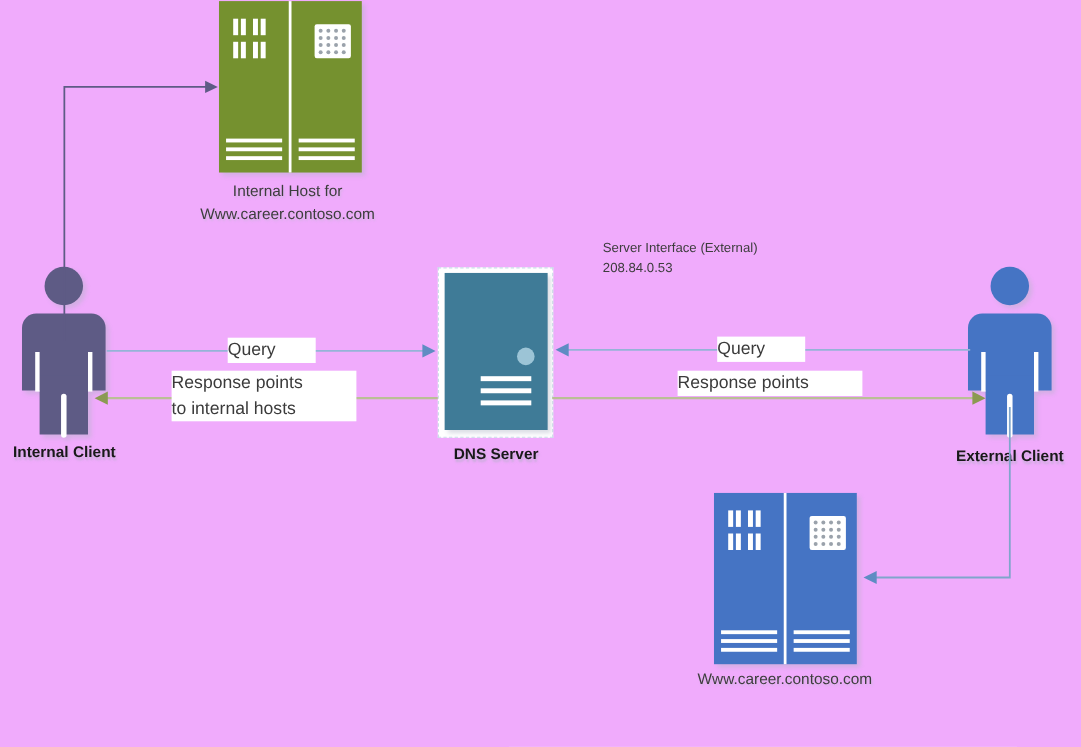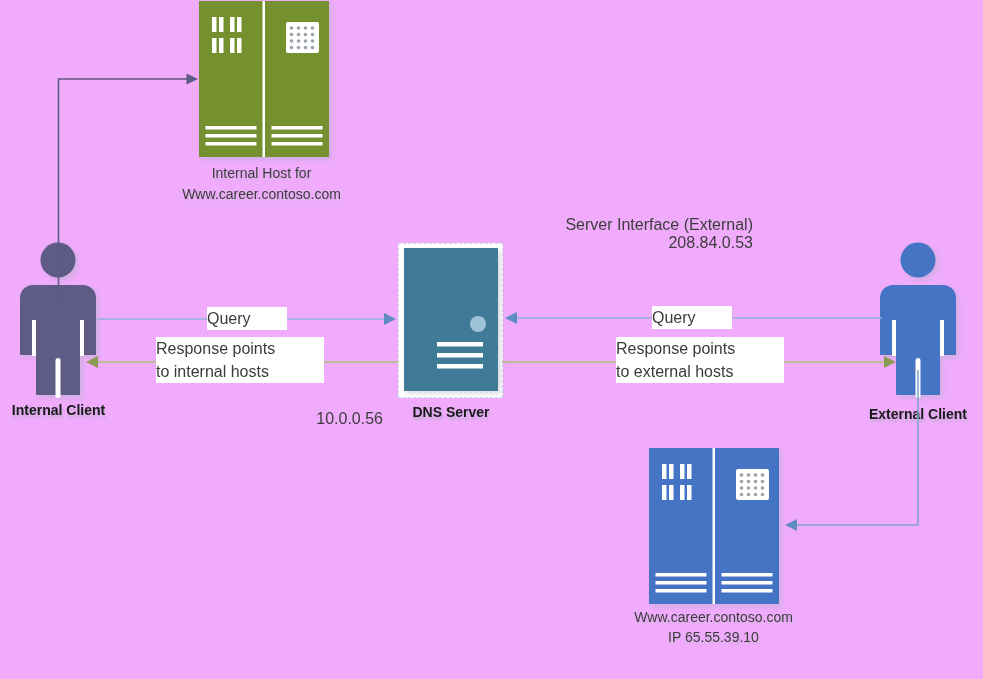--- a/index.html
+++ b/index.html
@@ -7,21 +7,21 @@
   #stage{position:relative;width:983px;height:679px;background:#f0abfc;overflow:hidden;}
 
   .abs{position:absolute;}
   .icon-shadow{filter:drop-shadow(3px 3px 2px rgba(175,180,198,.45));}
 
   
   .caption{color:#3d3d3d;font-size:14px;line-height:21px;text-align:center;
            text-shadow:1px 2px 2px rgba(185,190,205,.45);}
   .edge-label{color:#3b3b3b;font-size:16px;line-height:23px;text-align:left;
               background:#fff;}
-  .iface-label{color:#3d3d3d;font-size:16px;line-height:18px;text-align:right;}
+  .iface-label{color:#3d3d3d;font-size:12px;line-height:18px;text-align:left;}
   .node-label{color:#191919;font-size:14px;font-weight:bold;text-align:center;
               text-shadow:1px 3px 2px rgba(170,176,192,.55);}
 
   
   .fill-purple{fill:var(--purple);}
   .fill-blue{fill:var(--blue_person);}
   .fill-green{fill:var(--green_server);}
   .fill-teal{fill:var(--teal_server);}
   .fill-teal-circle{fill:var(--teal_circle);}
   .fill-white{fill:#ffffff;}
@@ -163,21 +163,20 @@
       <rect x="6.5" y="125" width="51" height="3.5"></rect>
         <rect x="6.5" y="133" width="51" height="3.5"></rect>
         <rect x="6.5" y="141" width="51" height="3.5"></rect>
       <rect x="72.5" y="125" width="51" height="3.5"></rect>
         <rect x="72.5" y="133" width="51" height="3.5"></rect>
         <rect x="72.5" y="141" width="51" height="3.5"></rect>
     </g>
   </svg>
   <div class="abs caption" style="left:593px;top:607px;width:241px;line-height:20px;">
     <div>Www.career.contoso.com</div>
-    <div>IP 65.55.39.10</div>
   </div>
 
   <svg class="abs" style="left:0;top:0;" width="983" height="679" viewBox="0 0 983 679">
 
     <g>
       <polyline points="58.5,310 58.5,79 188,79" class="stroke-purple"></polyline>
       <polygon points="198,79 186.5,73.5 186.5,84.5" class="head-purple"></polygon>
     </g>
 
     <g>
@@ -210,25 +209,23 @@
 
   <div class="abs edge-label" style="left:156px;top:337px;width:168px;">
     <div>Response points</div>
     <div>to internal hosts</div>
   </div>
 
   <div class="abs edge-label" style="left:652px;top:306px;width:80px;">Query</div>
 
   <div class="abs edge-label" style="left:616px;top:337px;width:168px;">
     <div>Response points</div>
-    <div>to external hosts</div>
   </div>
 
   <div class="abs iface-label" style="left:178px;top:410px;width:205px;">
-    <div>10.0.0.56</div>
   </div>
 
   <div class="abs iface-label" style="left:548px;top:216px;width:205px;">
     <div>Server Interface (External)</div>
     <div>208.84.0.53</div>
   </div>
 
 </div>
 
 </body></html>

